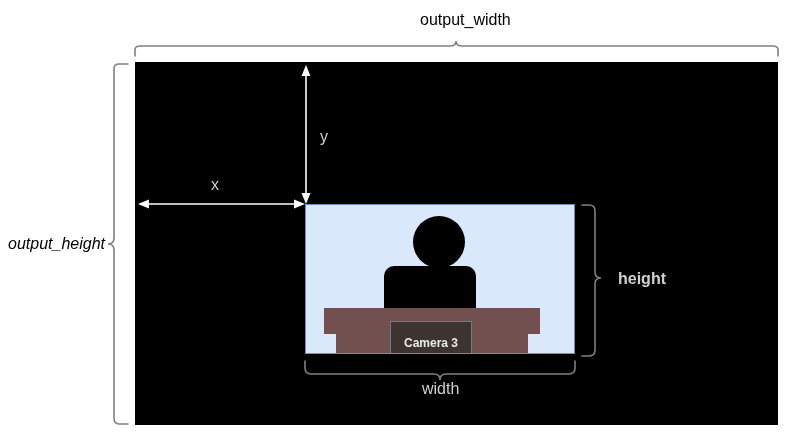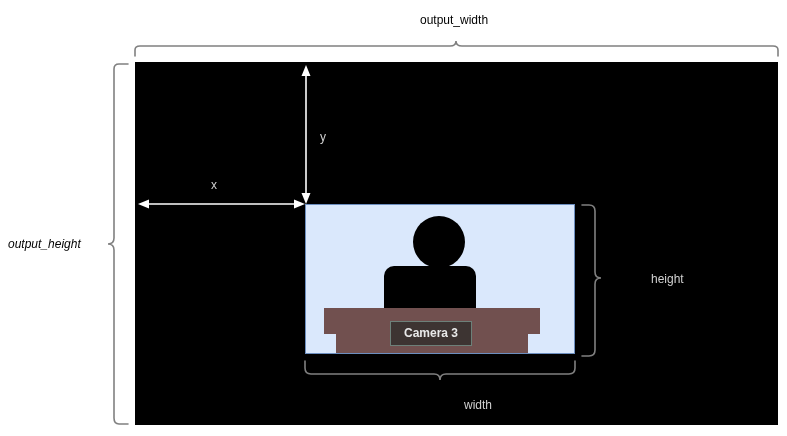--- a/index.html
+++ b/index.html
@@ -21,21 +21,21 @@
     position: absolute;
     left: 0;
     top: 0;
     width: 787px;
     height: 436px;
   }
   
   .lbl {
     position: absolute;
     font-family: "Liberation Sans", sans-serif;
-    font-size: 12px;
+    font-size: 16px;
     color: #000000;
     white-space: nowrap;
     line-height: 14px;
   }
   .lbl-gray {
     color: #d0d0d0;
   }
   #lbl-output-width {
     left: 420px;
     top: 13px;
@@ -47,27 +47,27 @@
   }
   #lbl-x {
     left: 211px;
     top: 178px;
   }
   #lbl-y {
     left: 320px;
     top: 130px;
   }
   #lbl-height {
-    left: 651px;
+    left: 618px;
     top: 272px;
+    font-weight: bold;
   }
   #lbl-width {
     left: 422px;
-    top: 398px;
-    margin-left: 42px;
+    top: 382px;
   }
   
   #output-frame {
     position: absolute;
     left: 135px;
     top: 62px;
     width: 643px;
     height: 363px;
     background: #000000;
   }
@@ -114,21 +114,21 @@
     left: 30px;
     top: 129px;
     width: 192px;
     height: 28px;
     background: #71504f;
   }
   #camera-label {
     position: absolute;
     left: 84px;
     top: 116px;
-    padding: 4px 13px 5px 13px;
+    padding: 14px 13px 5px 13px;
     background: #3d3432;
     border: 1px solid #6d8079;
     border-radius: 0;
     color: #e9e9e9;
     font-family: "Liberation Sans", sans-serif;
     font-size: 12px;
     font-weight: bold;
     line-height: 14px;
     white-space: nowrap;
   }

